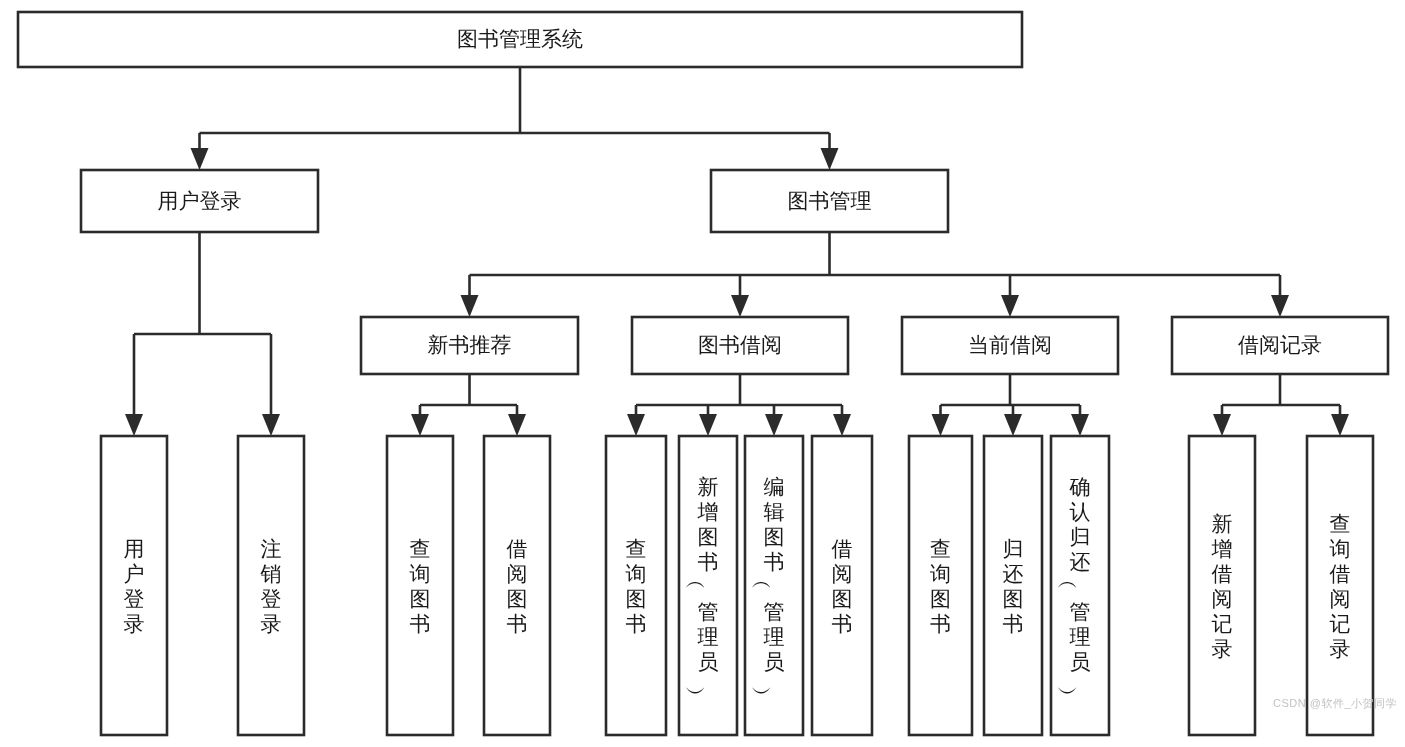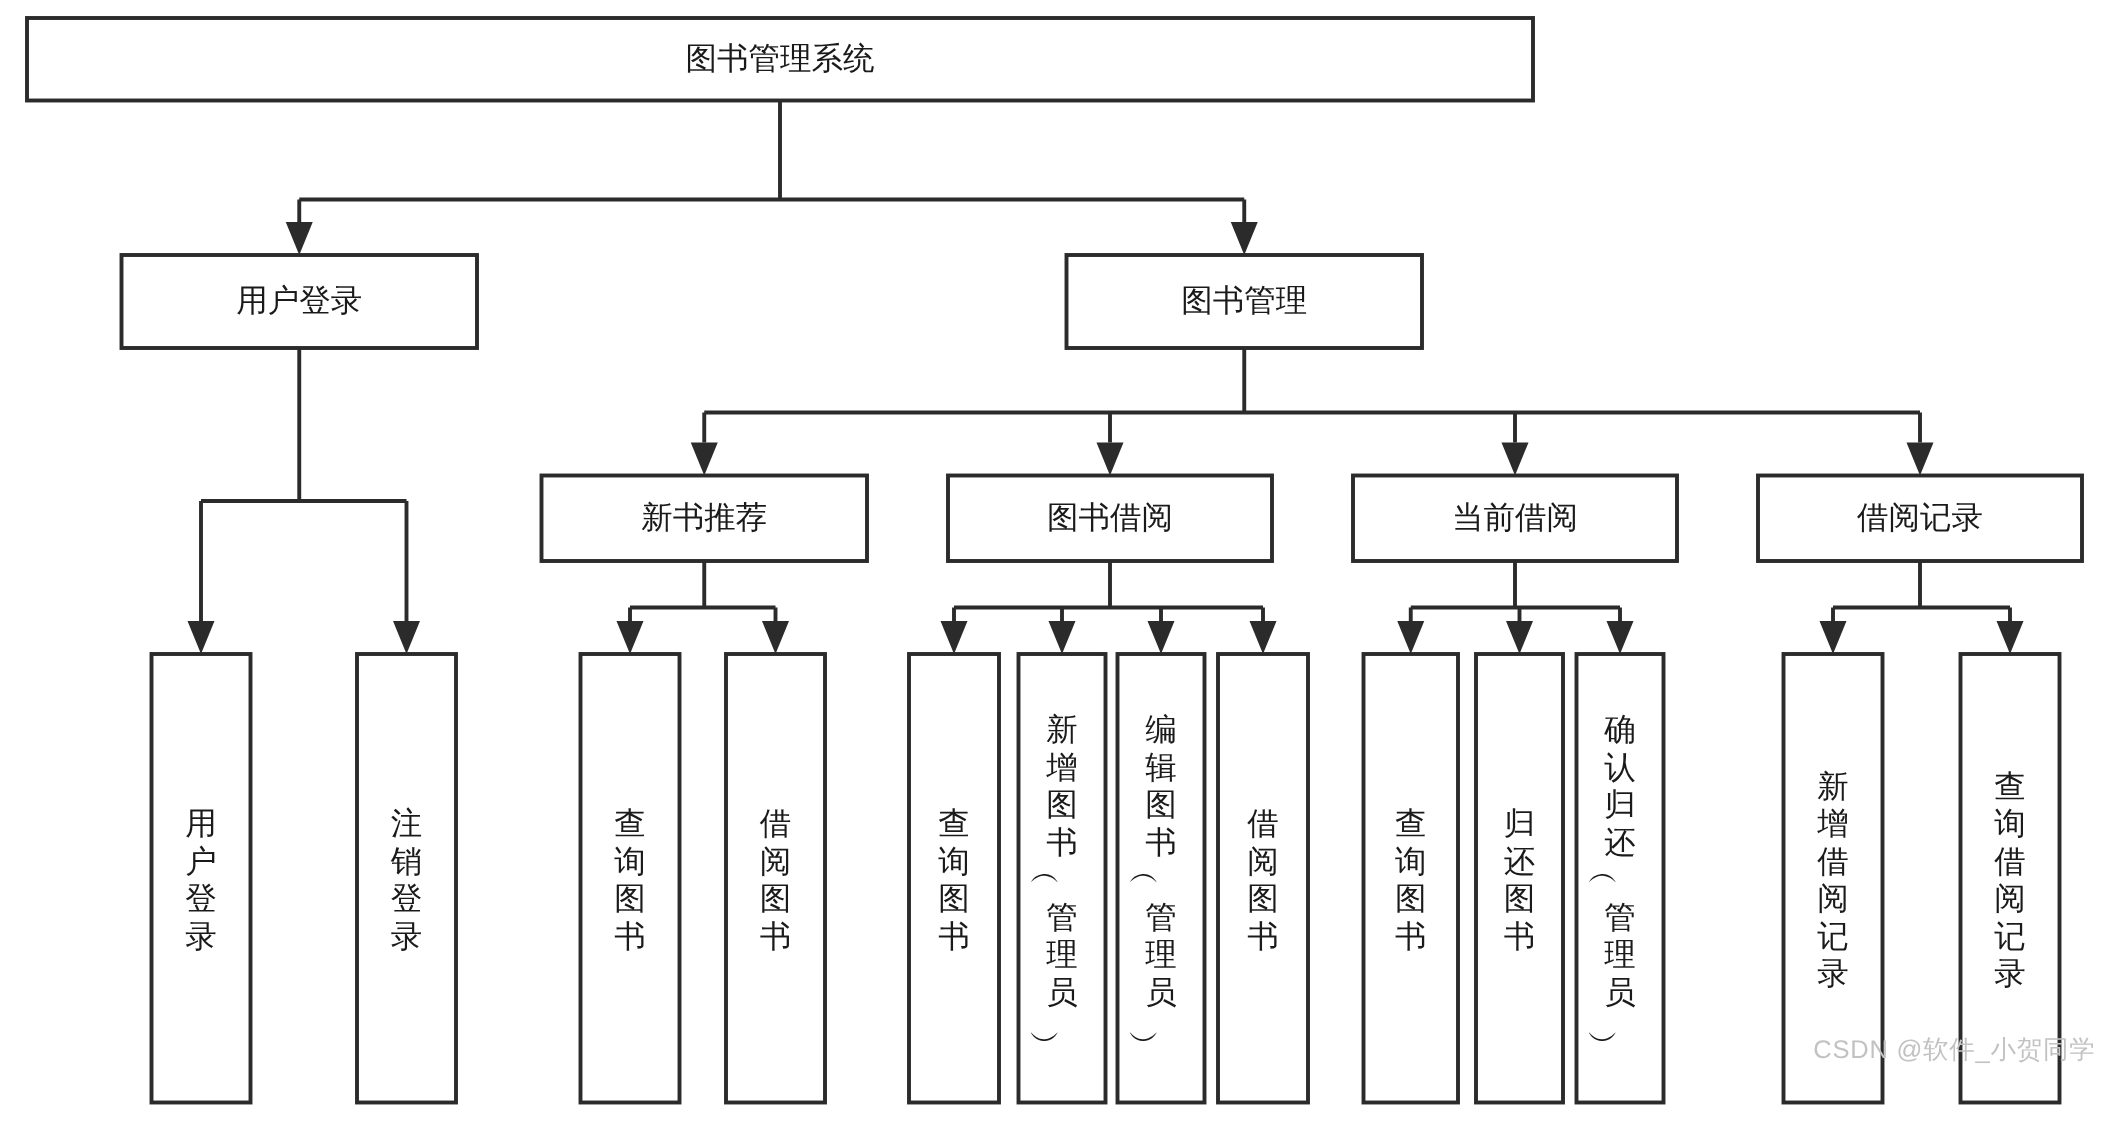--- a/index.html
+++ b/index.html
@@ -53,21 +53,21 @@
     font-family: "Liberation Sans", "DejaVu Sans", sans-serif;
     font-size: 21px;
     fill: #1a1a1a;
     text-anchor: middle;
   }
   .watermark-text {
     position: absolute;
     right: 8px;
     bottom: 6px;
     font-family: "Liberation Sans", "DejaVu Sans", sans-serif;
-    font-size: 17px;
+    font-size: 11px;
     color: #c2c2c2;
     white-space: nowrap;
     letter-spacing: 0.5px;
   }
 </style>
 </head>
 <body>
 
 <div id="diagram-root">
   <svg id="tree-svg" viewBox="0 0 1405 747">

